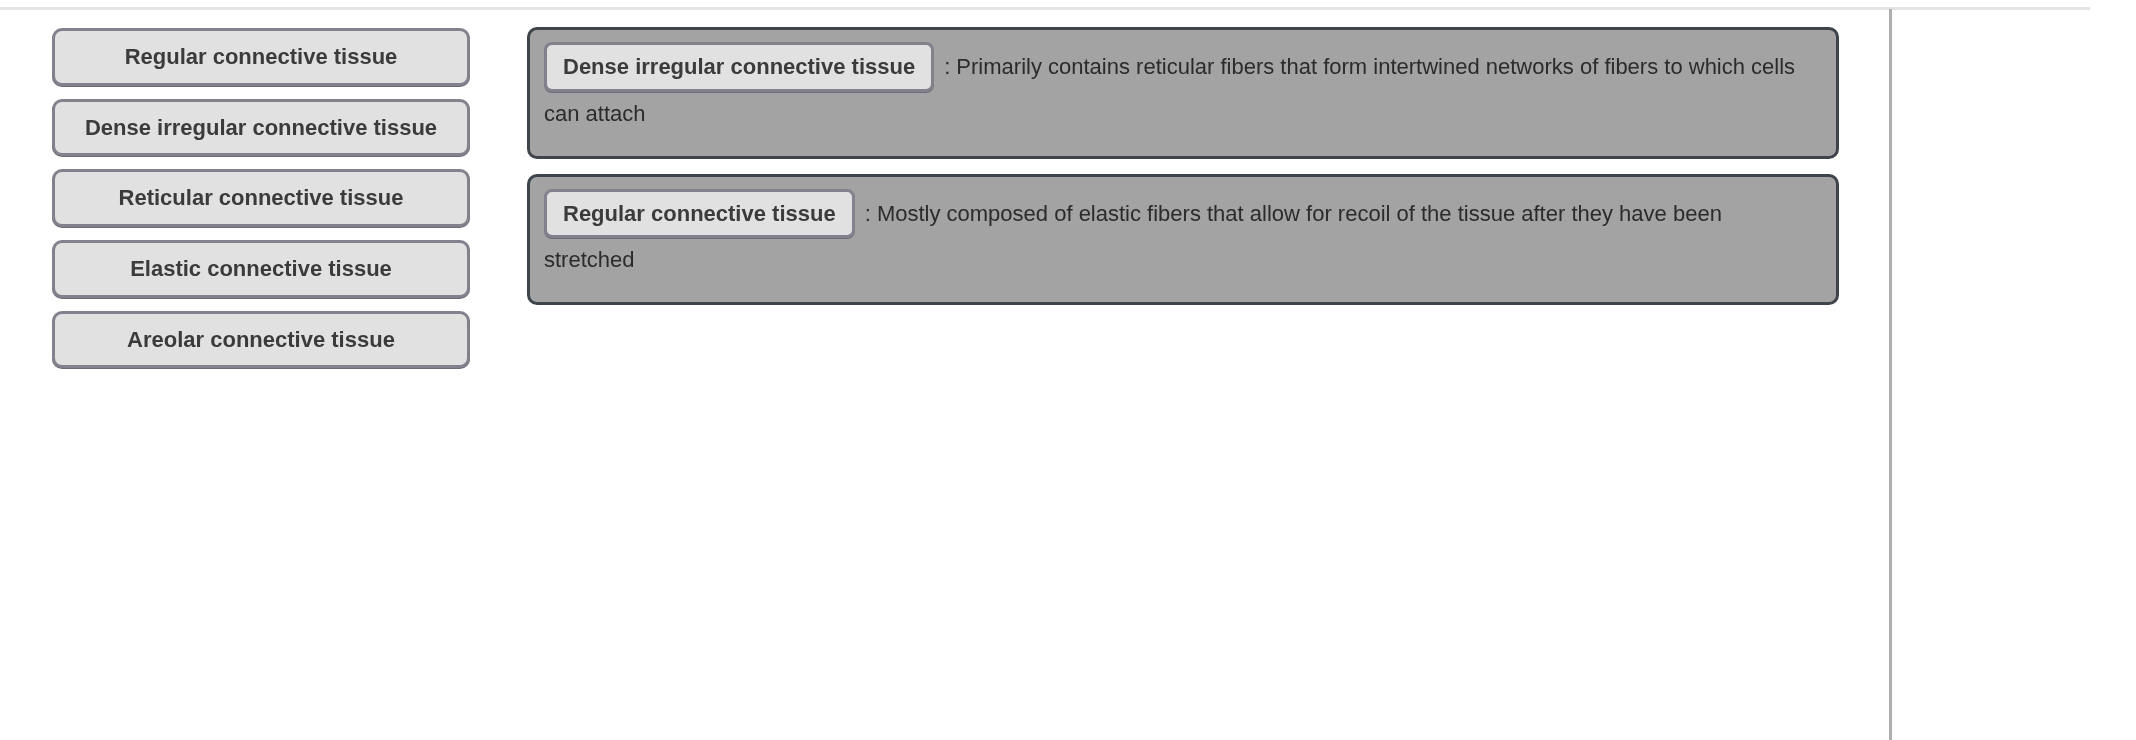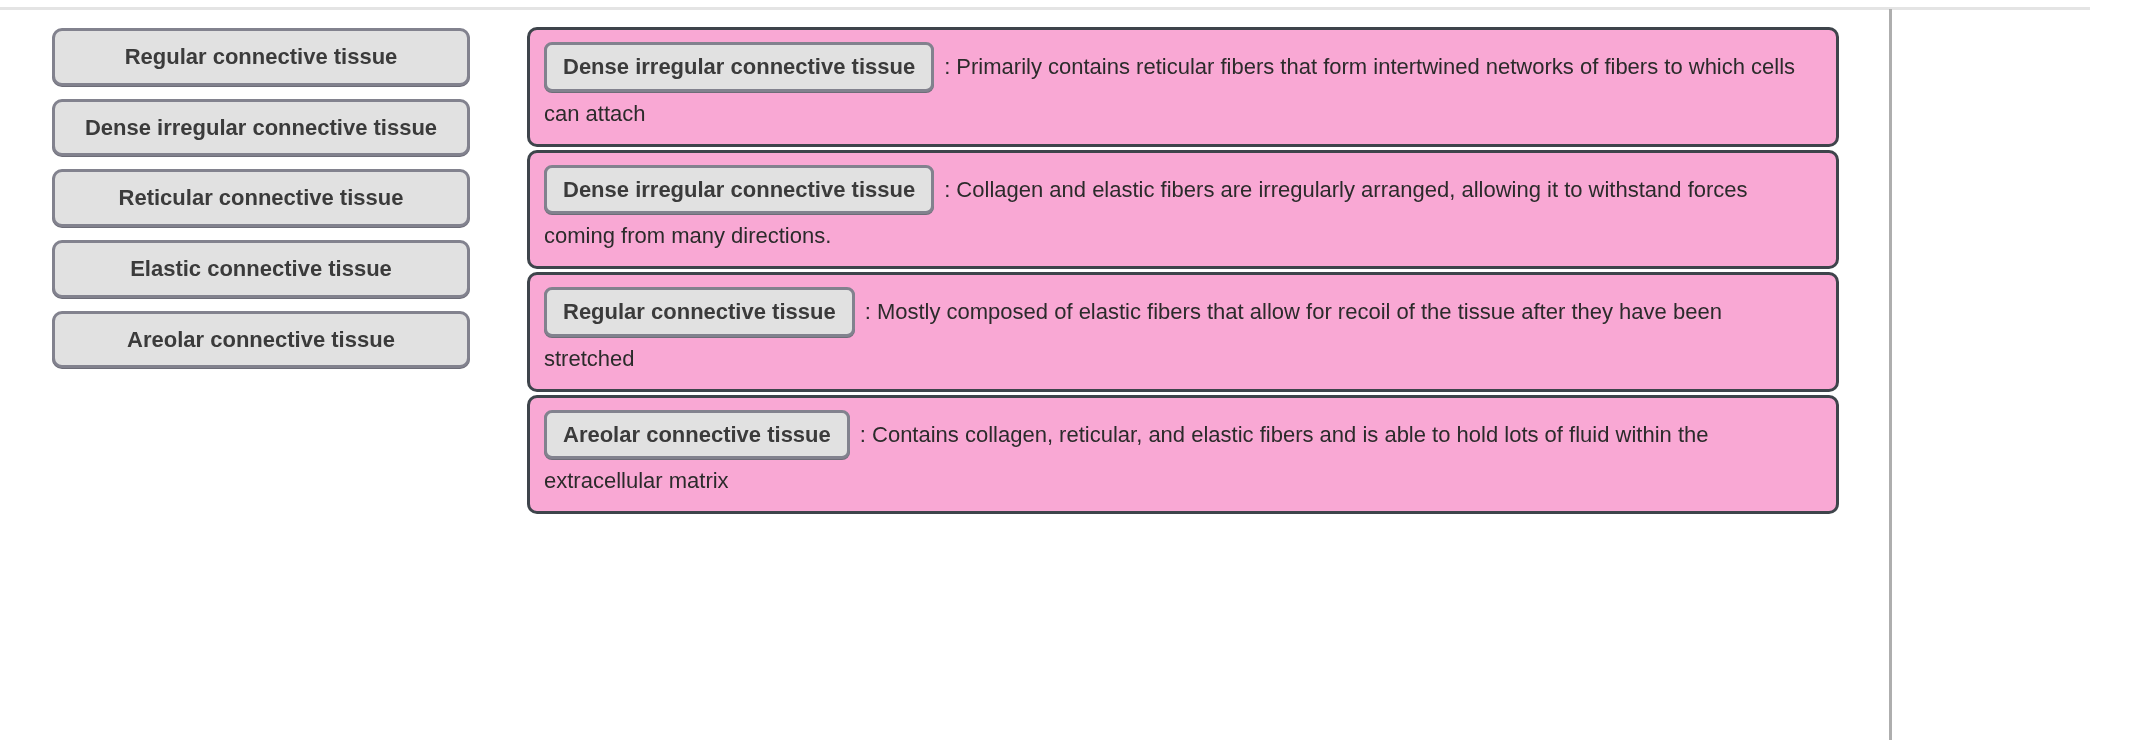--- a/index.html
+++ b/index.html
@@ -44,25 +44,25 @@
     line-height: 1.35;
     cursor: pointer;
   }
   
   .answers-column {
     position: absolute;
     left: 527px; top: 27px;
     width: 1312px;
   }
   .answer-box {
-    background: #f9a8d4;
+    background: #a3a3a3;
     border: 3px solid #3e444b;
     border-radius: 10px;
-    padding: 12px 18px 8px 14px;
-    margin-bottom: 3px;
+    padding: 12px 18px 20px 14px;
+    margin-bottom: 15px;
     font-size: 22px;
     color: #2b2b2b;
     line-height: 2.0;
   }
   .answer-box .chip {
     display: inline-block;
     background: #e1e1e1;
     border: 3px solid #82828e;
     border-radius: 8px;
     box-shadow: 0 1px 0 #6d6d78;
@@ -92,16 +92,14 @@
 <div class="word-bank">
     <div class="bank-chip">Regular connective tissue</div>
     <div class="bank-chip">Dense irregular connective tissue</div>
     <div class="bank-chip">Reticular connective tissue</div>
     <div class="bank-chip">Elastic connective tissue</div>
     <div class="bank-chip">Areolar connective tissue</div>
   </div>
 
 <div class="answers-column">
     <div class="answer-box"><span class="chip">Dense irregular connective tissue</span><span class="answer-text">: Primarily contains reticular fibers that form intertwined networks of fibers to which cells can attach</span></div>
-    <div class="answer-box"><span class="chip">Dense irregular connective tissue</span><span class="answer-text">: Collagen and elastic fibers are irregularly arranged, allowing it to withstand forces coming from many directions.</span></div>
     <div class="answer-box"><span class="chip">Regular connective tissue</span><span class="answer-text">: Mostly composed of elastic fibers that allow for recoil of the tissue after they have been stretched</span></div>
-    <div class="answer-box"><span class="chip">Areolar connective tissue</span><span class="answer-text">: Contains collagen, reticular, and elastic fibers and is able to hold lots of fluid within the extracellular matrix</span></div>
   </div>
 
 </body></html>

